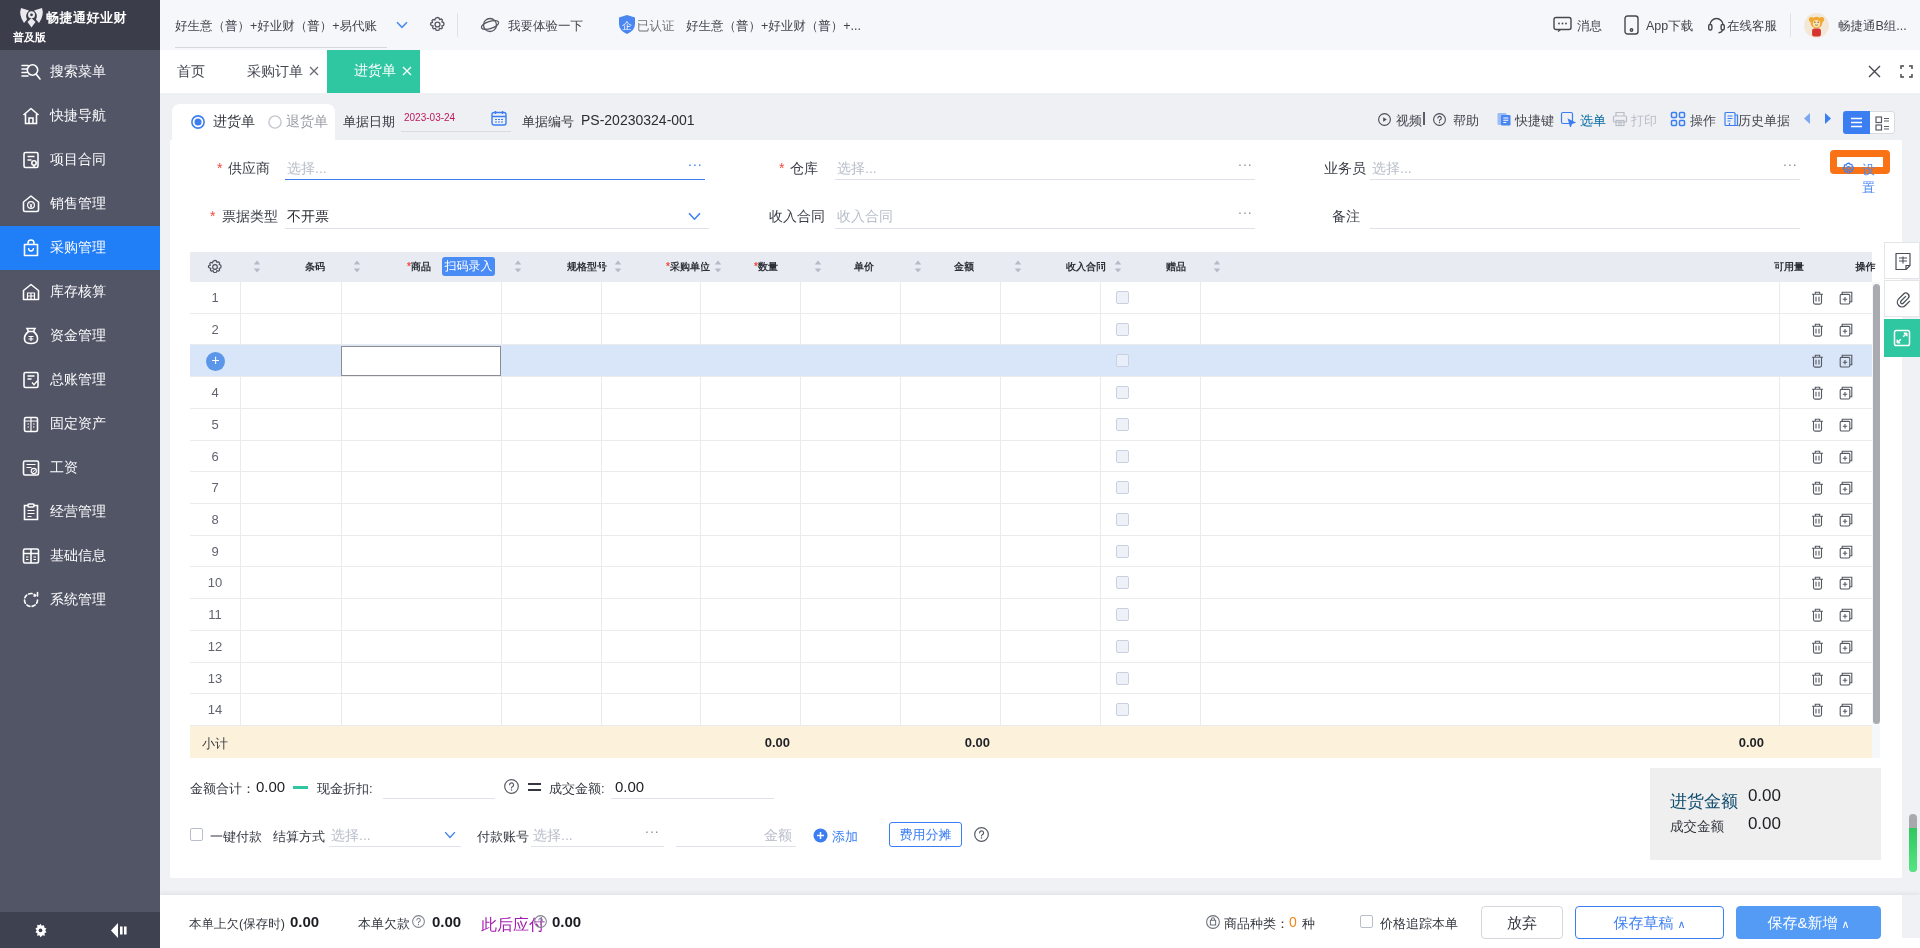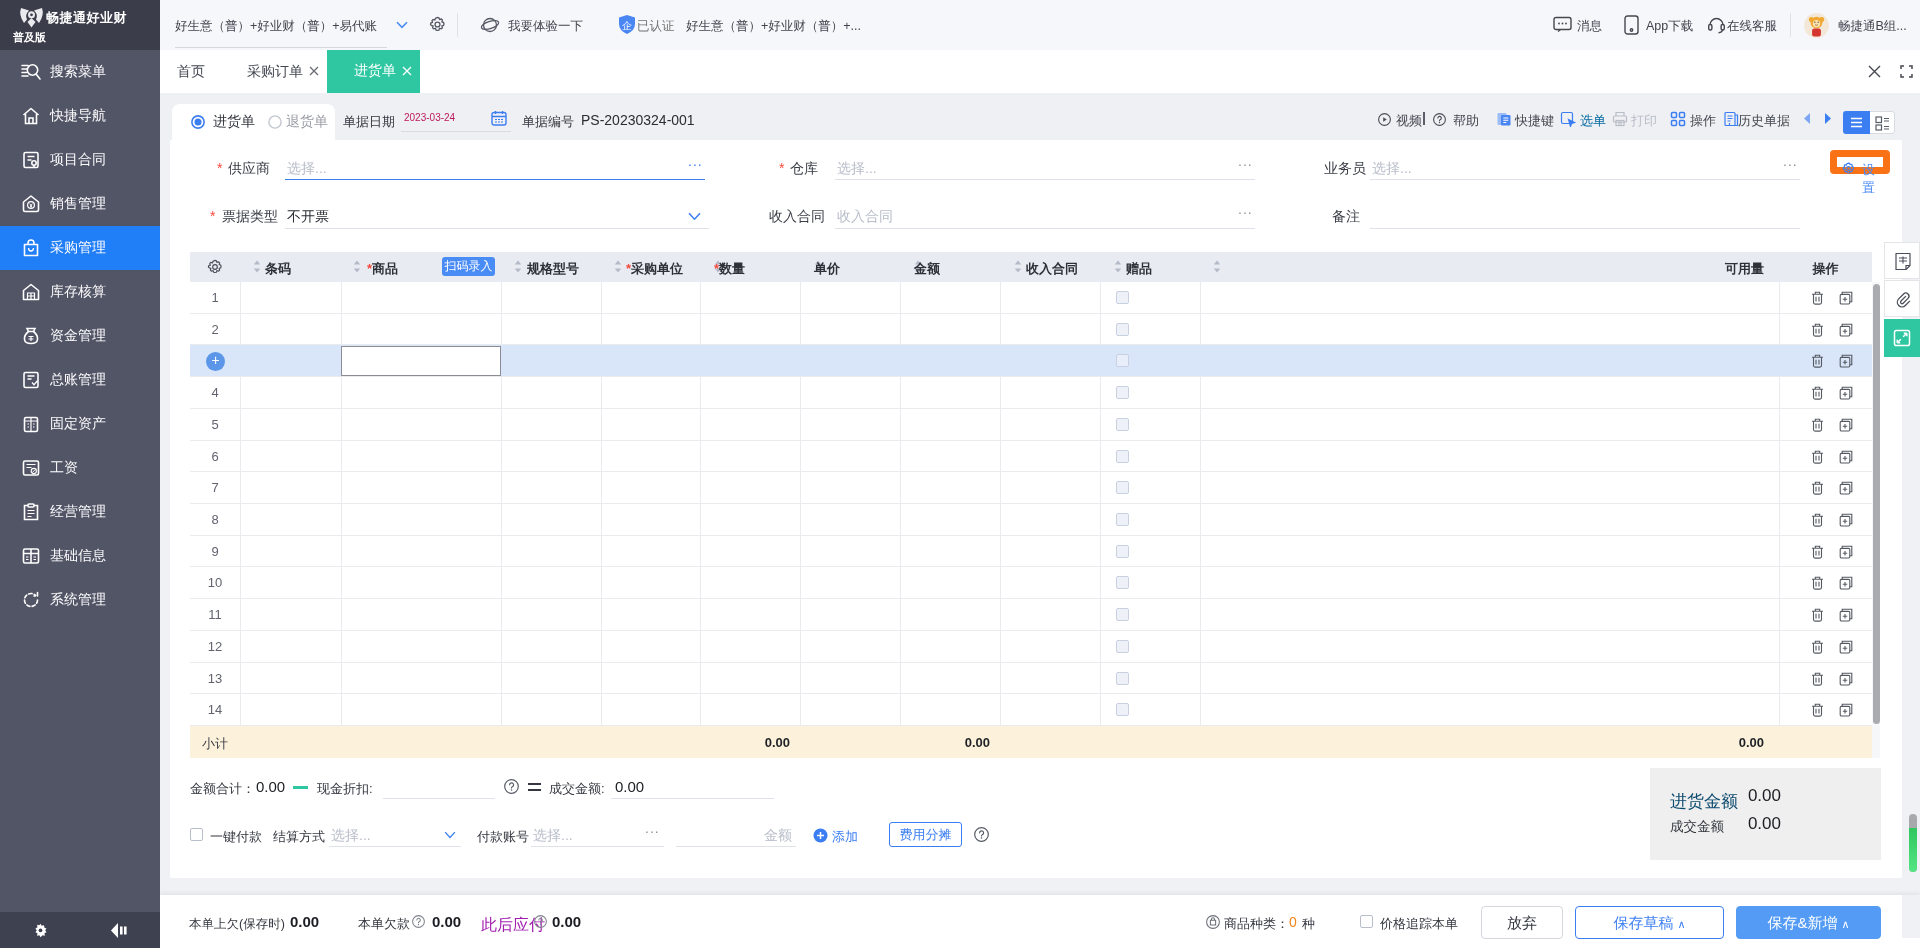--- a/index.html
+++ b/index.html
@@ -35,21 +35,21 @@
 #pill { position:absolute; left:172px; top:104px; width:163px; height:36px; background:#fff; border-radius:8px 8px 0 0; }
 
 
 .lbl { color:#3a3d46; font-size:14px; }
 .plh { color:#b8bdc9; font-size:14px; }
 .red { color:#f5483b; }
 
 
 #tbl { position:absolute; left:190px; top:252px; width:1682px; }
 .rownum { position:absolute; width:50px; text-align:center; font-size:13px; color:#61646e; }
-.hcell { position:absolute; top:8px; font-size:13px; color:#2e3138; font-weight:600; }
+.hcell { position:absolute; top:8px; font-size:10px; color:#2e3138; font-weight:600;margin-left:40px; }
 .hcell i { color:#f5483b; font-style:normal; }
 .hcell.hr { text-align:left; }
 .stv { text-align:right; font-size:13px; font-weight:bold; color:#1f2127; }
 
 
 #botbar { position:absolute; left:160px; top:895px; width:1760px; height:53px; background:#fff; box-shadow:0 -2px 4px rgba(0,0,0,.06); }
 #edgepanel div { z-index:7; }
 .btn { position:absolute; top:906px; height:33px; border-radius:4px; font-size:15px; text-align:center; z-index:6;}
 </style>
 </head>

